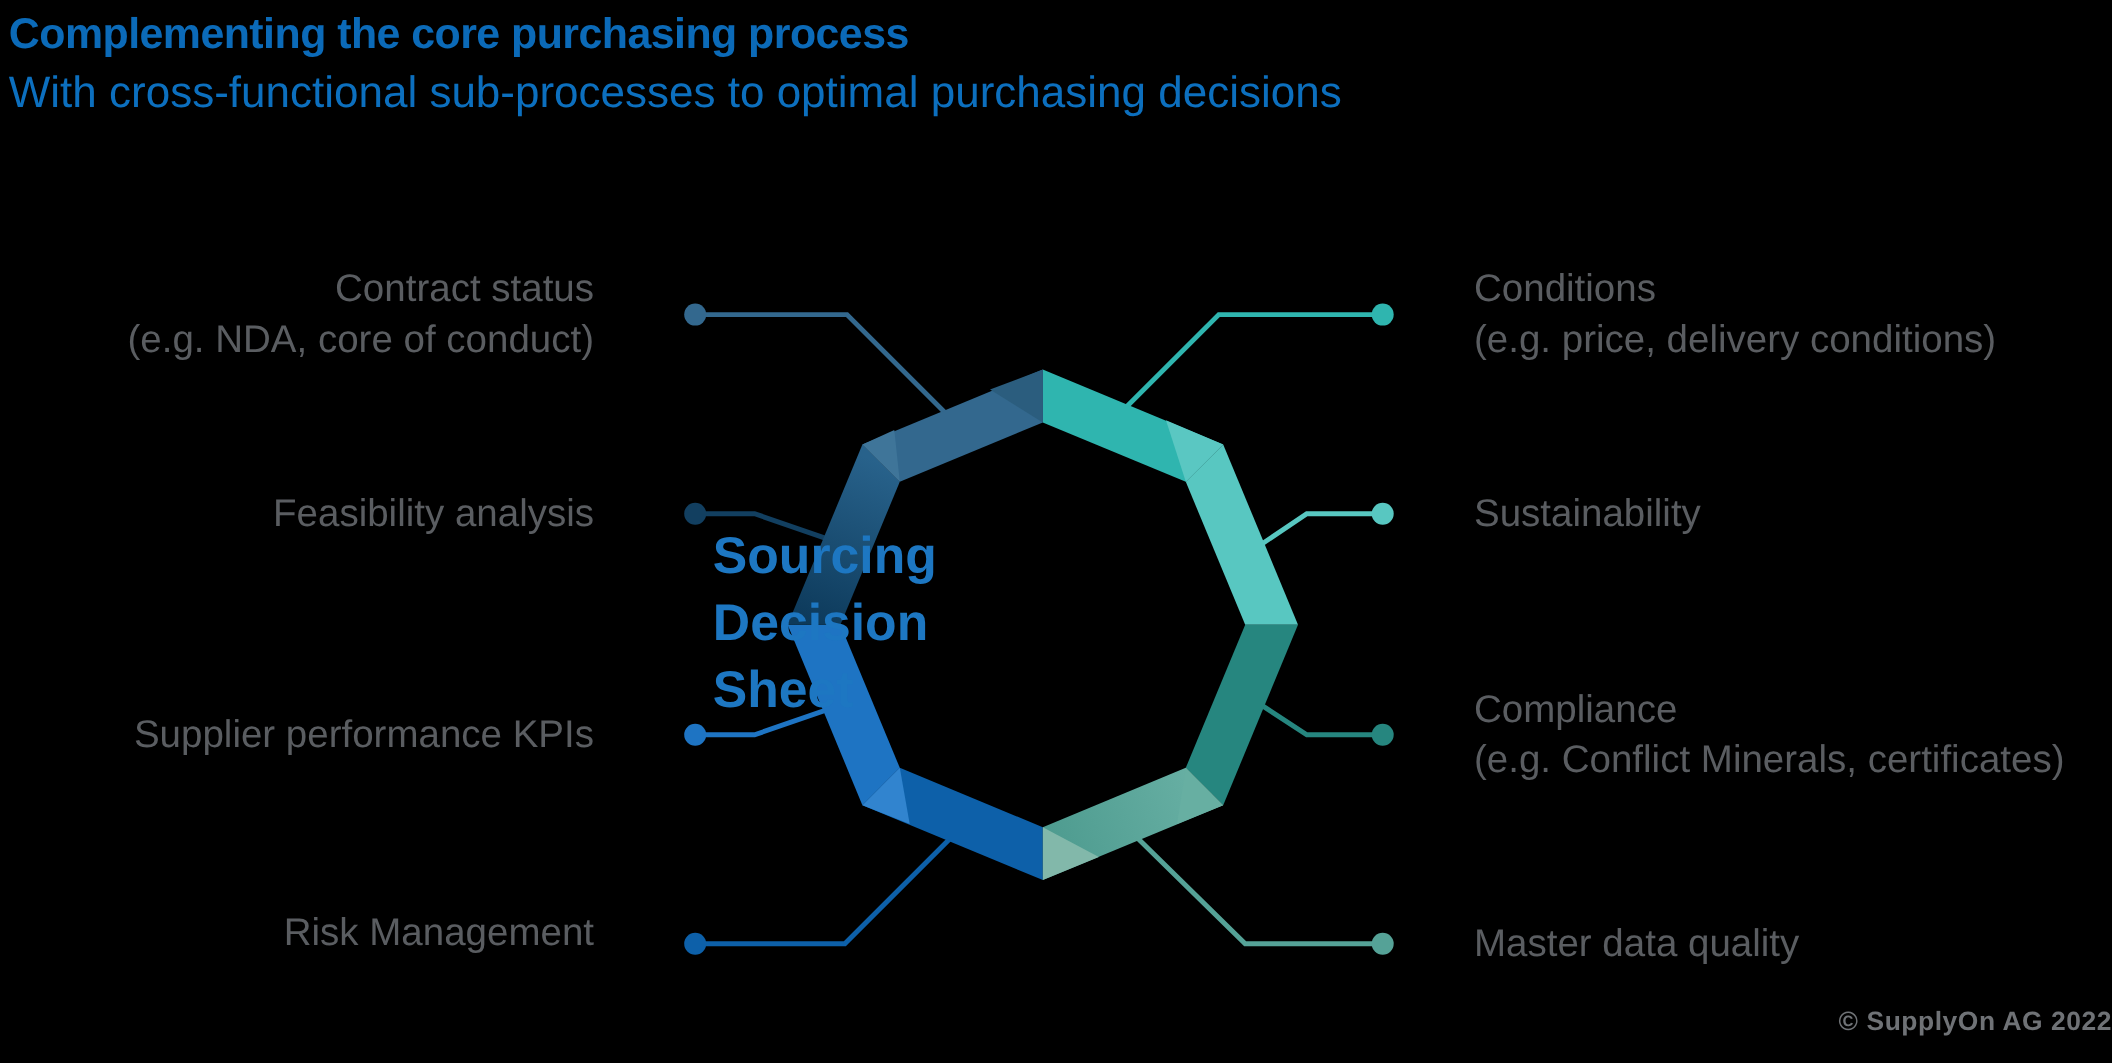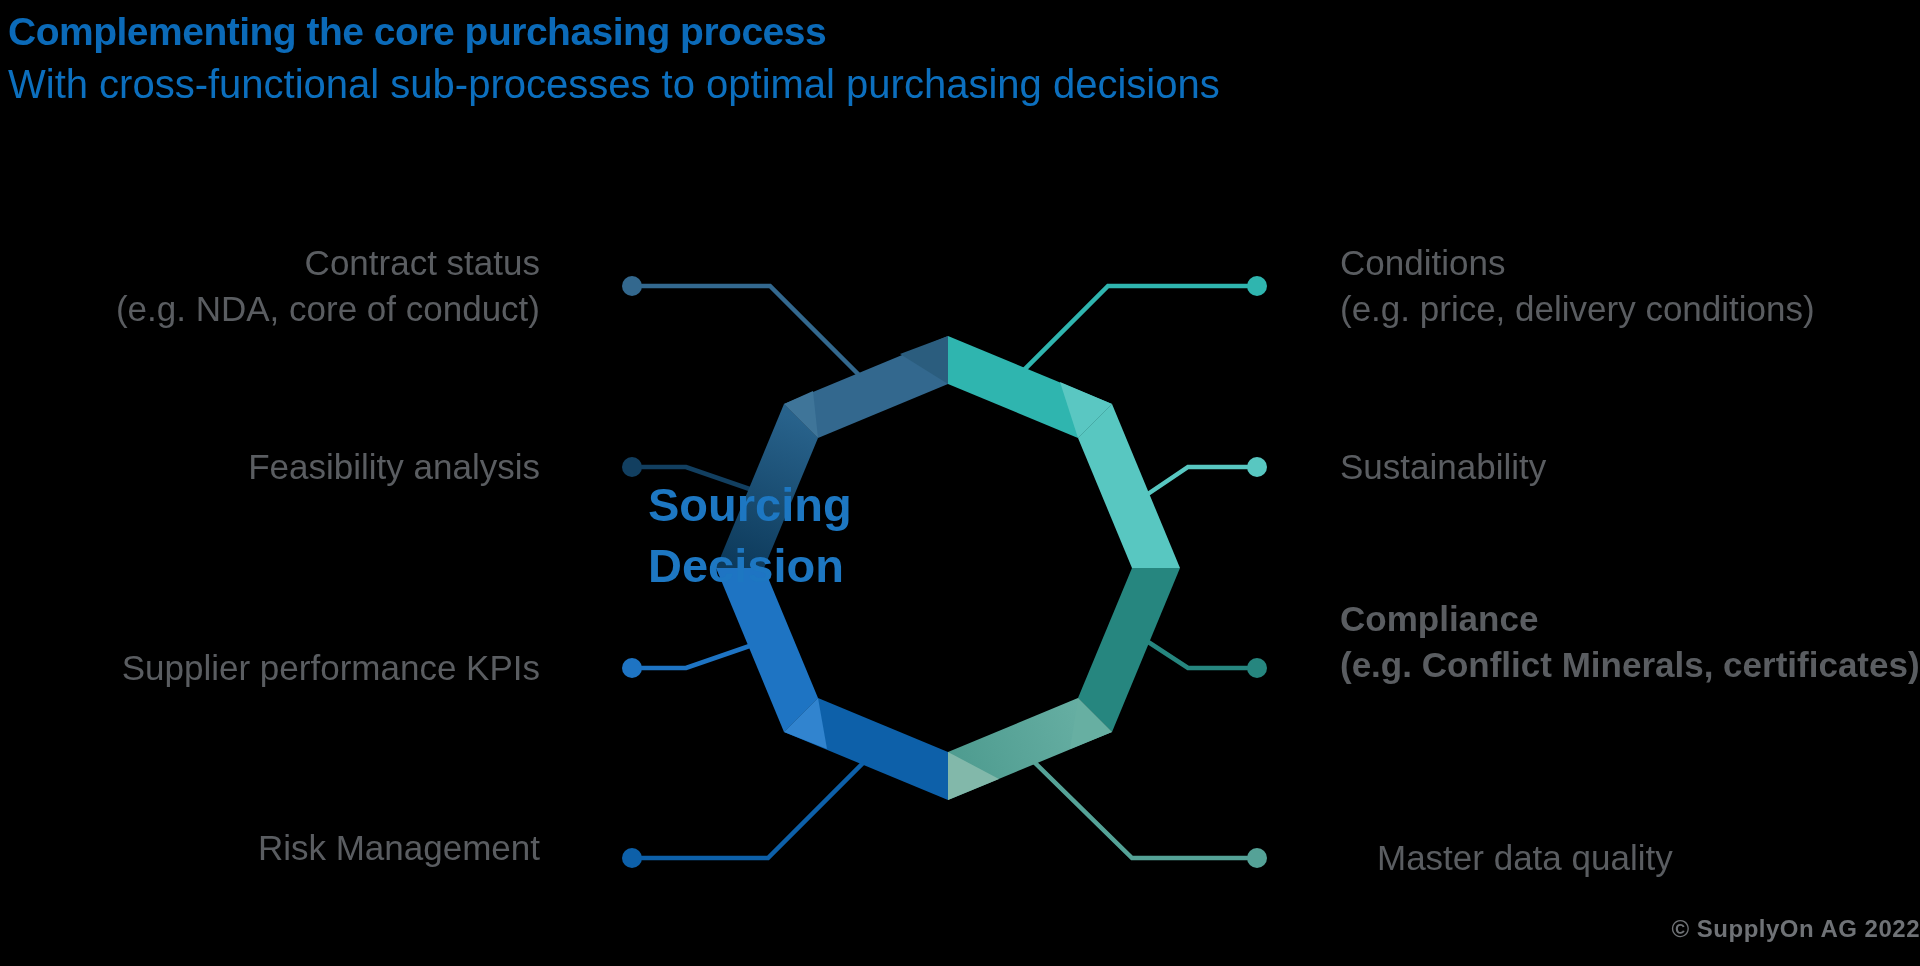--- a/index.html
+++ b/index.html
@@ -34,22 +34,22 @@
   }
   .label span{display:block;}
   .label.left{right:1380px;text-align:right;}
   .label.right{left:1340px;text-align:left;}
   #label-contract{top:240px;}
   #label-feasibility{top:444px;}
   #label-supplier{top:645px;}
   #label-risk{top:825px;}
   #label-conditions{top:240px;}
   #label-sustainability{top:444px;}
-  #label-compliance{top:596px;font-weight:bold;}
-  #label-master{top:835px;margin-left:37px;}
+  #label-compliance{top:622px;}
+  #label-master{top:835px;}
 
   .center-text{
     position:absolute;left:648px;top:474px;width:600px;
     text-align:left;
     font-size:47px;line-height:61px;font-weight:bold;
     color:var(--center-blue,#1d77c2);
   }
   .center-text span{display:block;}
 
   .footer{
@@ -144,16 +144,17 @@
     <span>Compliance</span>
     <span>(e.g. Conflict Minerals, certificates)</span>
   </div>
   <div class="label right" id="label-master">
     <span>Master data quality</span>
   </div>
 
   <div class="center-text">
     <span>Sourcing</span>
     <span>Decision</span>
+    <span>Sheet</span>
   </div>
 
   <div class="footer">© SupplyOn AG 2022</div>
 </div>
 
 </body></html>

